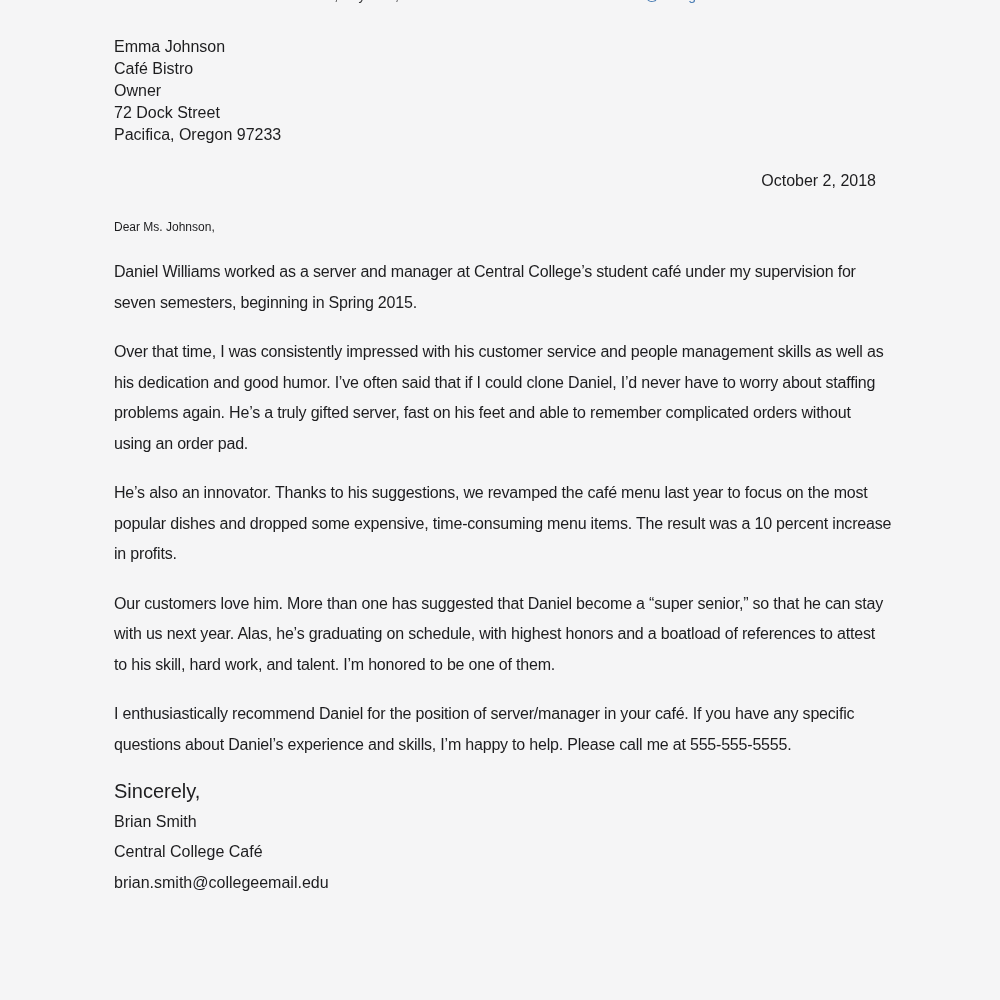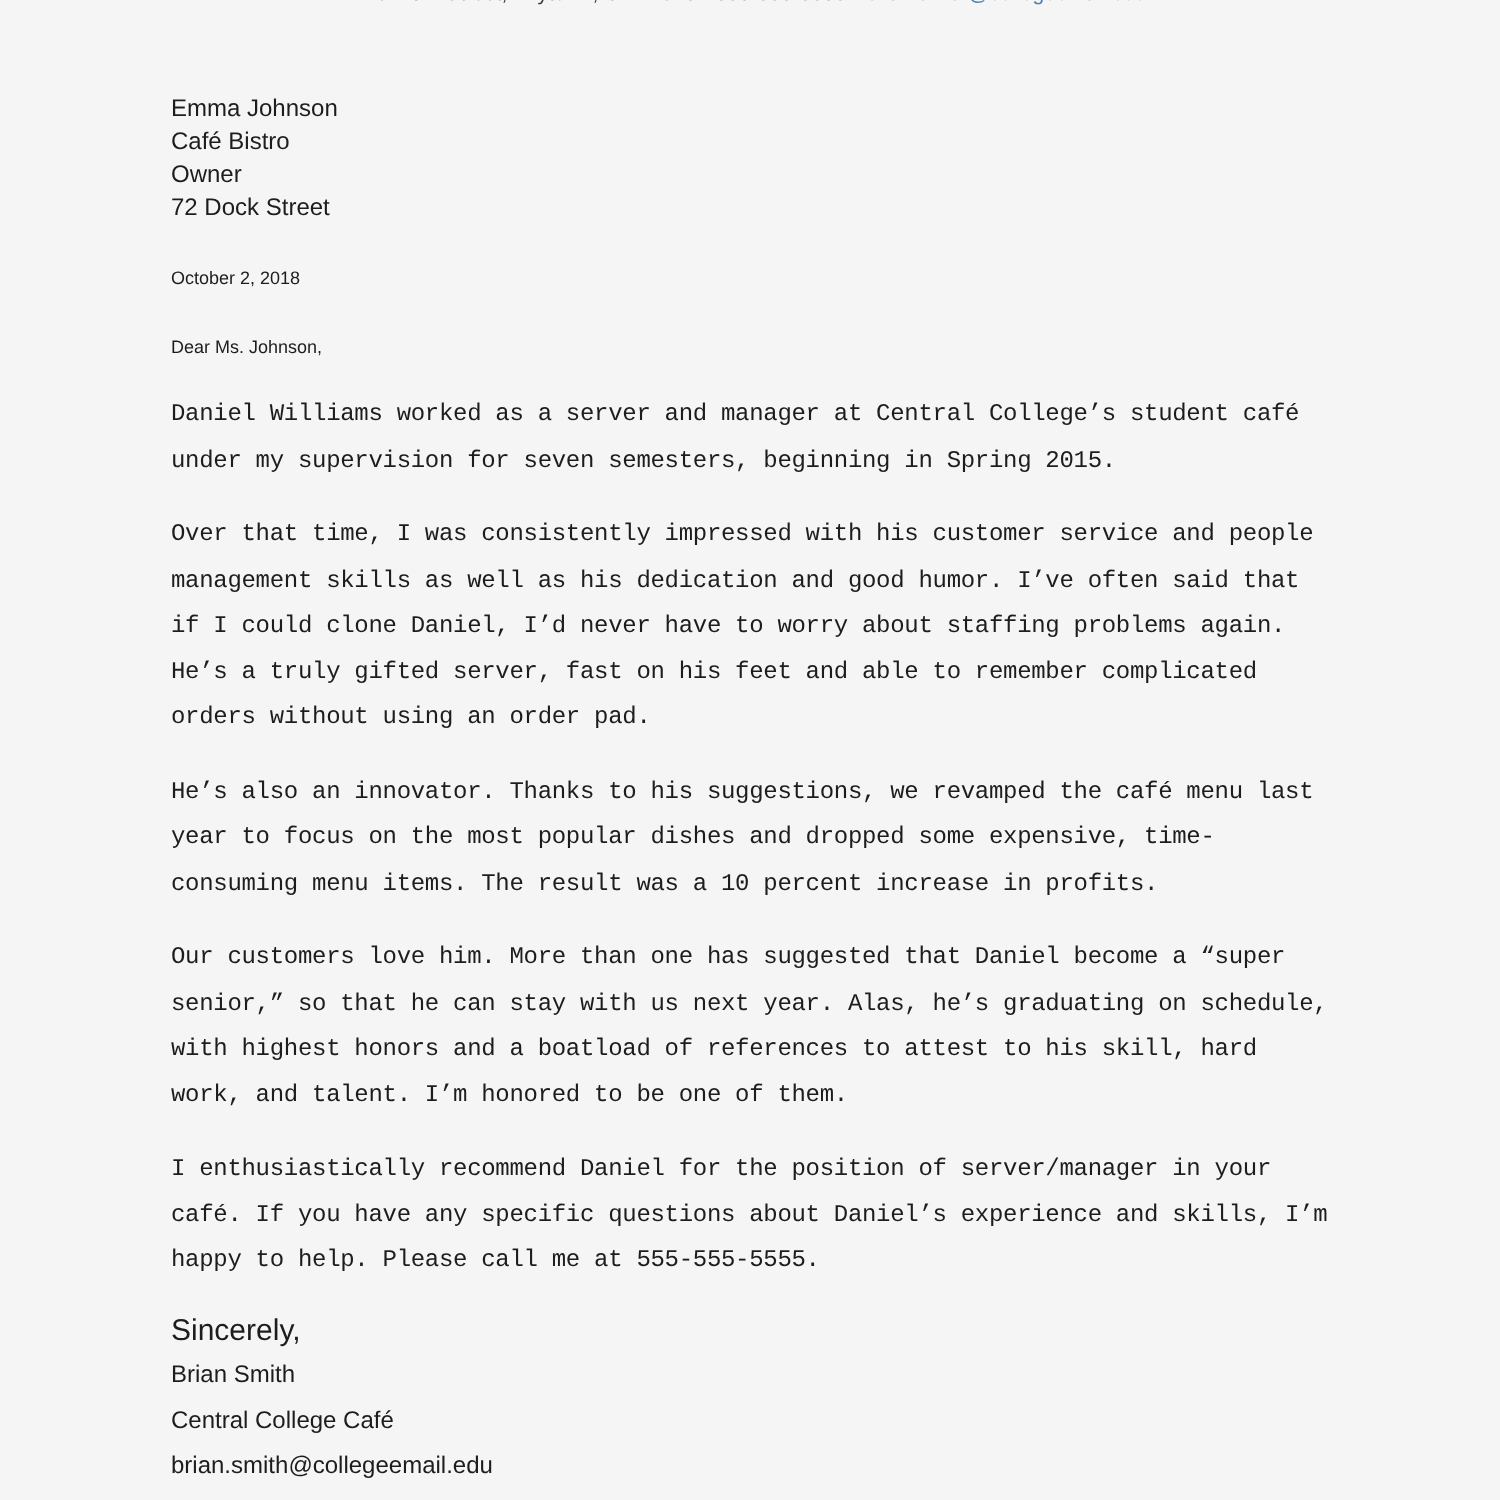--- a/index.html
+++ b/index.html
@@ -25,49 +25,49 @@
   .letterhead a {
     color: var(--link, #4d7fb5);
     text-decoration: none;
   }
   .content {
     position: absolute;
     left: 114px;
     top: 0;
     width: 778px;
   }
-  .recipient { margin-top: 62px; font-size: 16px; line-height: 22px; }
-  .date-line { margin: 24px 0 0; font-size: 12px; line-height: 22px; }
+  .recipient { margin-top: 36px; font-size: 16px; line-height: 22px; }
+  .date-line { margin: 24px 16px 0; font-size: 16px; line-height: 22px; text-align: right; }
   .salutation { margin: 24px 0 0; font-size: 12px; line-height: 22px; }
   .body-para {
     margin: 19px 0 0;
     font-size: 16px;
     line-height: 30.5px;
     letter-spacing: -0.2px;
-    font-family: Liberation Mono, monospace;
   }
   .closing { margin: 16px 0 0; font-size: 20px; line-height: 30.5px; }
   .signature { font-size: 16px; line-height: 30.5px; }
 </style>
 </head>
 <body>
 
 <div class="page">
 
   <div class="letterhead">
     <span>123 Main Street, Anytown, CA 12345 • 555-555-5555 • </span><a href="#">brian.smith@collegeemail.edu</a>
   </div>
 
   <div class="content">
 
     <div class="recipient">
       <div>Emma Johnson</div>
       <div>Café Bistro</div>
       <div>Owner</div>
       <div>72 Dock Street</div>
+      <div>Pacifica, Oregon 97233</div>
     </div>
 
     <p class="date-line">October 2, 2018</p>
 
     <p class="salutation">Dear Ms. Johnson,</p>
 
     <p class="body-para">Daniel Williams worked as a server and manager at Central College’s student café under my supervision for seven semesters, beginning in Spring 2015.</p>
     <p class="body-para">Over that time, I was consistently impressed with his customer service and people management skills as well as his dedication and good humor. I’ve often said that if I could clone Daniel, I’d never have to worry about staffing problems again. He’s a truly gifted server, fast on his feet and able to remember complicated orders without using an order pad.</p>
     <p class="body-para">He’s also an innovator. Thanks to his suggestions, we revamped the café menu last year to focus on the most popular dishes and dropped some expensive, time-consuming menu items. The result was a 10 percent increase in profits.</p>
     <p class="body-para">Our customers love him. More than one has suggested that Daniel become a “super senior,” so that he can stay with us next year. Alas, he’s graduating on schedule, with highest honors and a boatload of references to attest to his skill, hard work, and talent. I’m honored to be one of them.</p>

